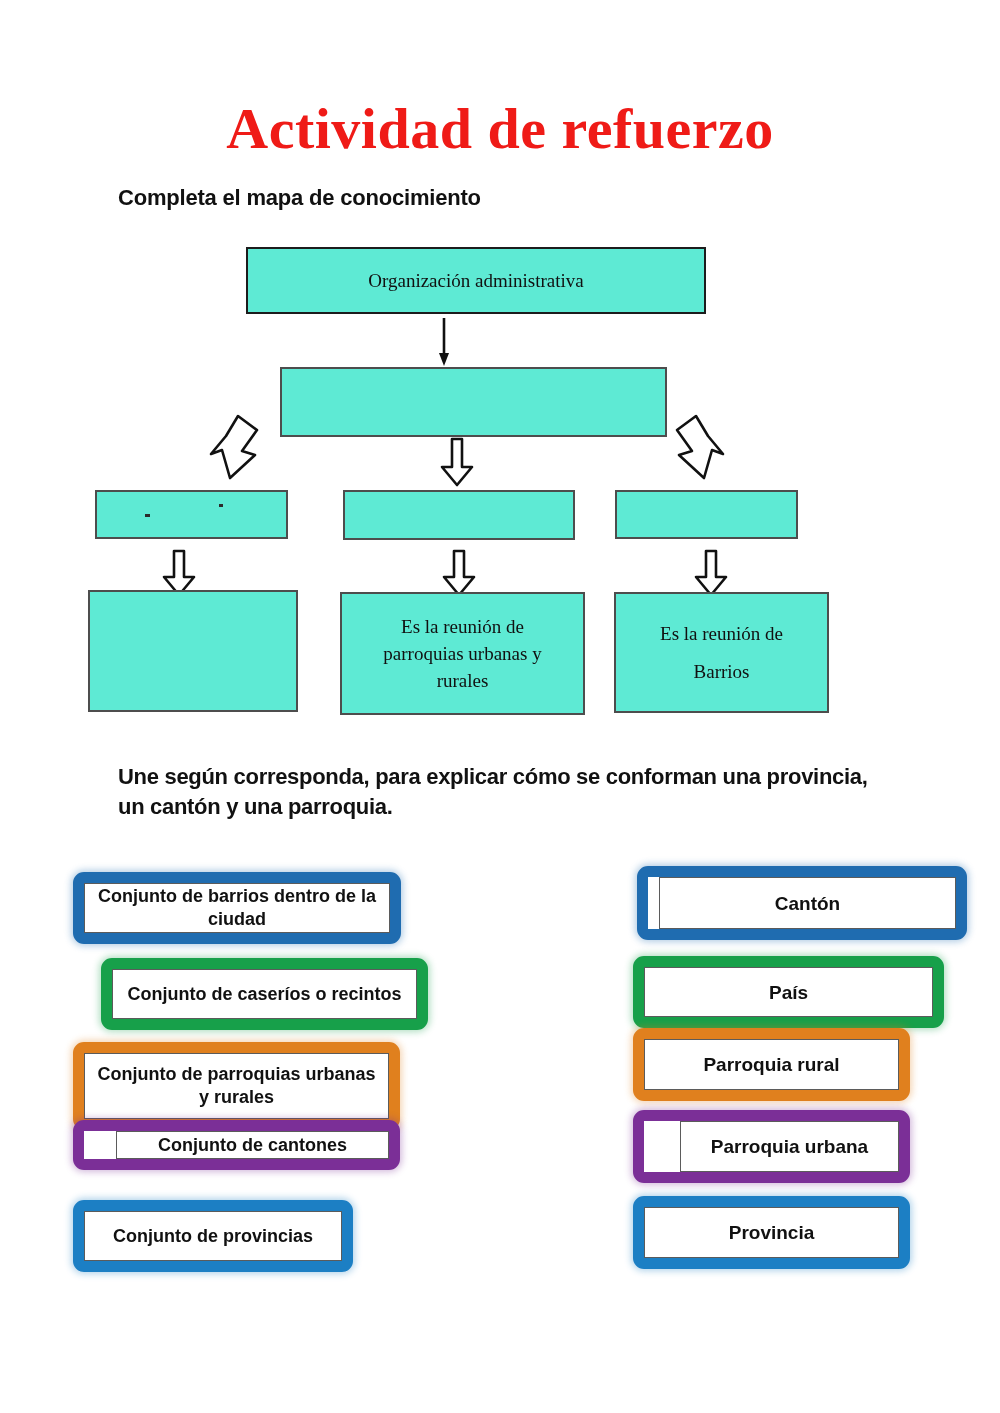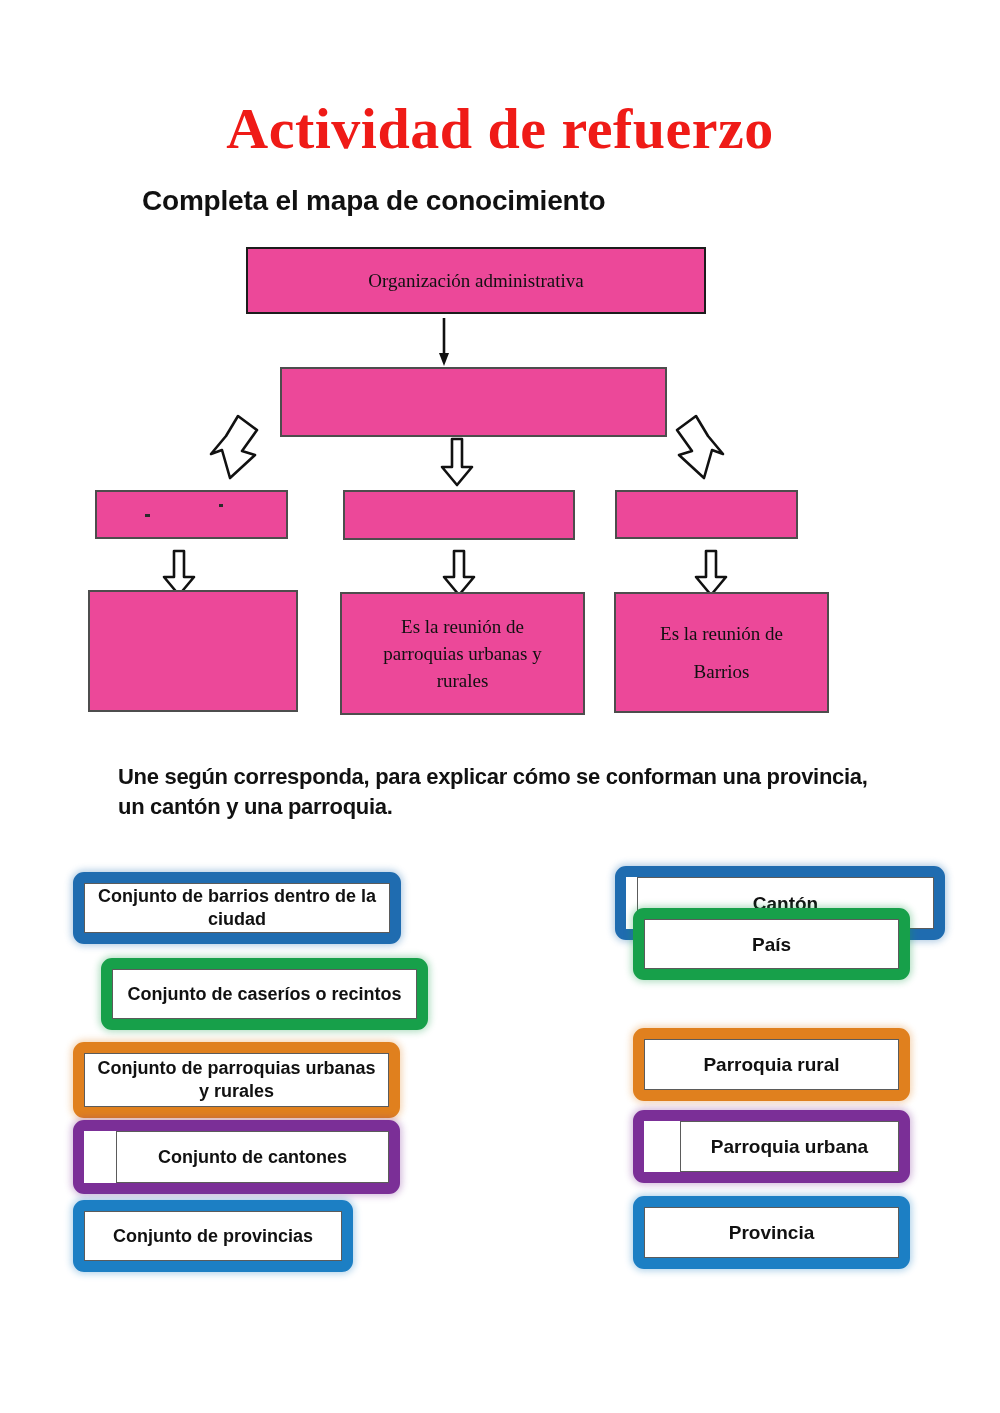--- a/index.html
+++ b/index.html
@@ -33,44 +33,43 @@
   
   .instruction {
     position: absolute;
     font-family: "Liberation Sans", sans-serif;
     font-weight: bold;
     color: #111111;
   }
   #instruction-1 {
     left: 118px;
     top: 185px;
-    font-size: 28px;
+    font-size: 22px;
     letter-spacing: -0.2px;
-    margin-left: 24px;
   }
   #instruction-2 {
     left: 118px;
     top: 762px;
     width: 760px;
     font-size: 22px;
     line-height: 30px;
     letter-spacing: -0.3px;
   }
 
   
   #concept-map {
     position: absolute;
     left: 0;
     top: 0;
     width: 1000px;
     height: 760px;
   }
   .map-box {
     position: absolute;
-    background: #ec4899;
+    background: #5eead4;
     border: 2px solid #4d4d4d;
     box-sizing: border-box;
     display: flex;
     align-items: center;
     justify-content: center;
     text-align: center;
     font-family: "Liberation Serif", serif;
     font-size: 19px;
     color: #111111;
   }
@@ -150,26 +149,26 @@
     font-size: 18px;
     line-height: 23px;
     color: #111111;
   }
   .card.right-card .card-inner {
     font-size: 19px;
   }
 
   #card-l-0 { left: 73px; top: 872px;  width: 328px; height: 72px; }
   #card-l-1 { left: 73px; top: 958px;  width: 327px; height: 72px; }
-  #card-l-2 { left: 73px; top: 1042px; width: 327px; height: 76px; }
-  #card-l-3 { left: 73px; top: 1120px; width: 327px; height: 74px; padding-left: 32px; }
+  #card-l-2 { left: 73px; top: 1042px; width: 327px; height: 88px; }
+  #card-l-3 { left: 73px; top: 1120px; width: 327px; height: 50px; padding-left: 32px; }
   #card-l-4 { left: 73px; top: 1200px; width: 280px; height: 72px; }
 
-  #card-r-0 { left: 615px; top: 866px;  width: 330px; height: 74px; padding-left: 11px; }
-  #card-r-1 { left: 633px; top: 908px;  width: 277px; height: 72px; }
+  #card-r-0 { left: 637px; top: 866px;  width: 330px; height: 74px; padding-left: 11px; }
+  #card-r-1 { left: 633px; top: 956px;  width: 311px; height: 72px; }
   #card-r-2 { left: 633px; top: 1028px; width: 277px; height: 73px; }
   #card-r-3 { left: 633px; top: 1110px; width: 277px; height: 73px; padding-left: 36px; }
   #card-r-4 { left: 633px; top: 1196px; width: 277px; height: 73px; }
 </style>
 </head>
 <body>
 
 <div class="worksheet-title">Actividad de refuerzo</div>
 
 <div class="instruction" id="instruction-1">Completa el mapa de conocimiento</div>

